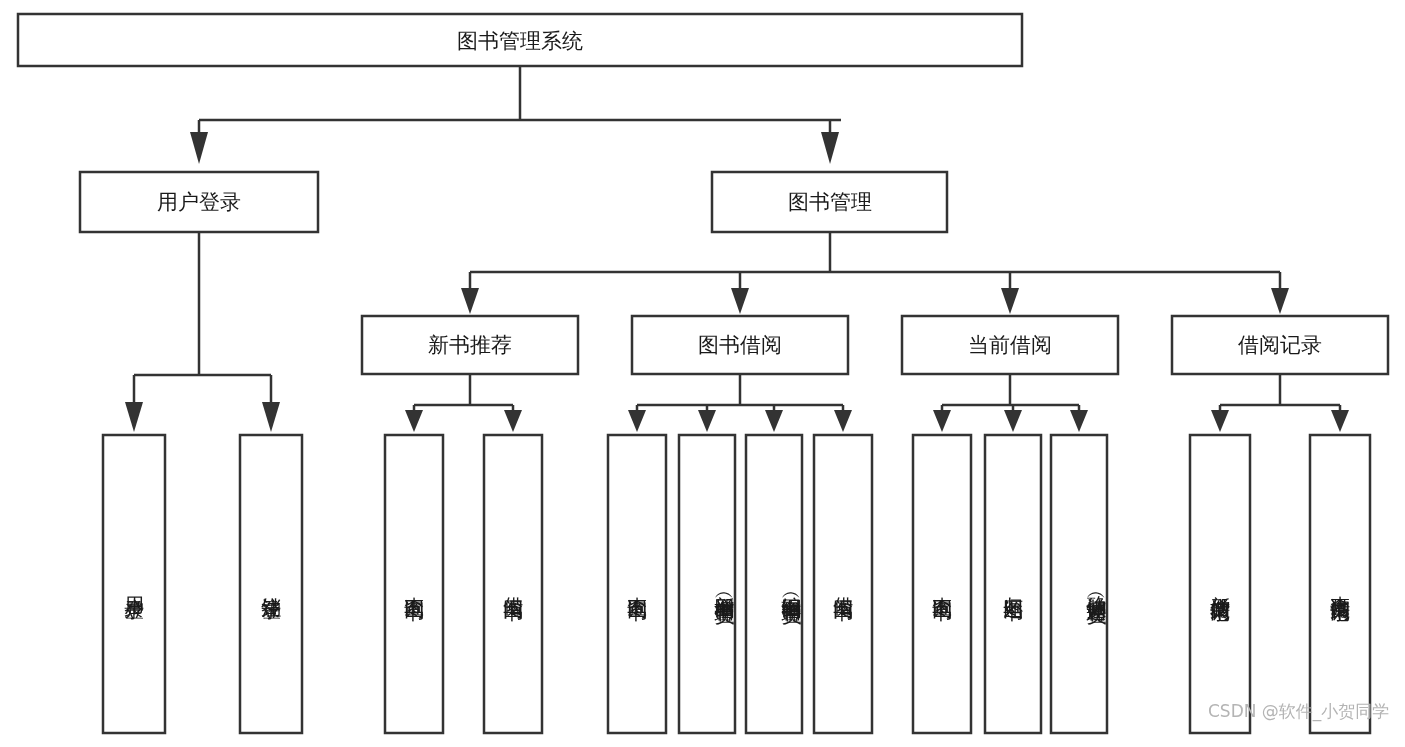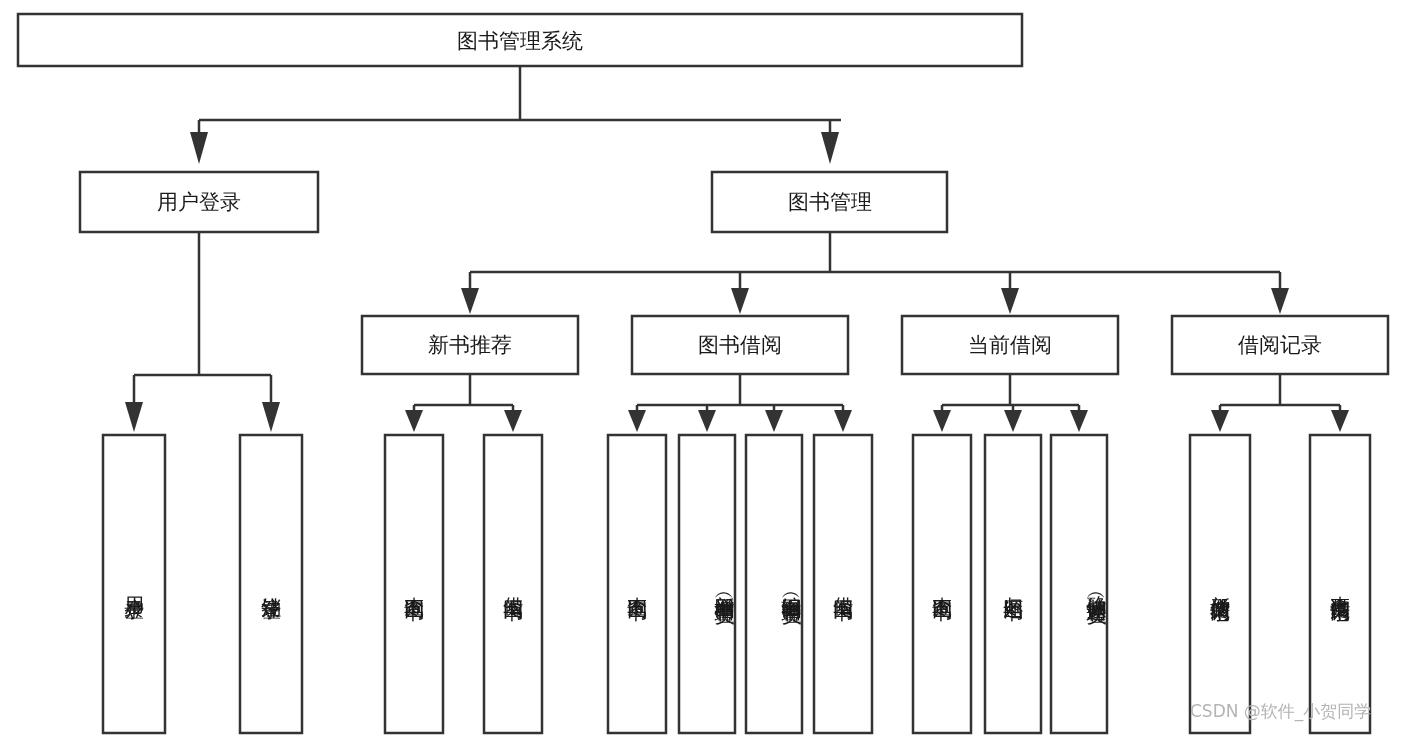--- a/index.html
+++ b/index.html
@@ -208,15 +208,15 @@
   <div class="vlabel" style="left:608px; top:435px; width:58px; height:298px;">查询图书</div>
   <div class="vlabel" style="left:679px; top:435px; width:56px; height:298px; align-items:flex-start; padding-top:6px; box-sizing:border-box;">新增图书（管理员）</div>
   <div class="vlabel" style="left:746px; top:435px; width:56px; height:298px; align-items:flex-start; padding-top:6px; box-sizing:border-box;">编辑图书（管理员）</div>
   <div class="vlabel" style="left:814px; top:435px; width:58px; height:298px;">借阅图书</div>
   <div class="vlabel" style="left:913px; top:435px; width:58px; height:298px;">查询图书</div>
   <div class="vlabel" style="left:985px; top:435px; width:56px; height:298px;">归还图书</div>
   <div class="vlabel" style="left:1051px; top:435px; width:56px; height:298px; align-items:flex-start; padding-top:6px; box-sizing:border-box;">确认归还（管理员）</div>
   <div class="vlabel" style="left:1190px; top:435px; width:60px; height:298px;">新增借阅记录</div>
   <div class="vlabel" style="left:1310px; top:435px; width:60px; height:298px;">查询借阅记录</div>
 
-  <div class="watermark" style="left:1190px; top:700px;">CSDN @软件_小贺同学</div>
+  <div class="watermark" style="left:1190px; top:700px;padding-left:18px;">CSDN @软件_小贺同学</div>
 
 </div>
 
 </body></html>

